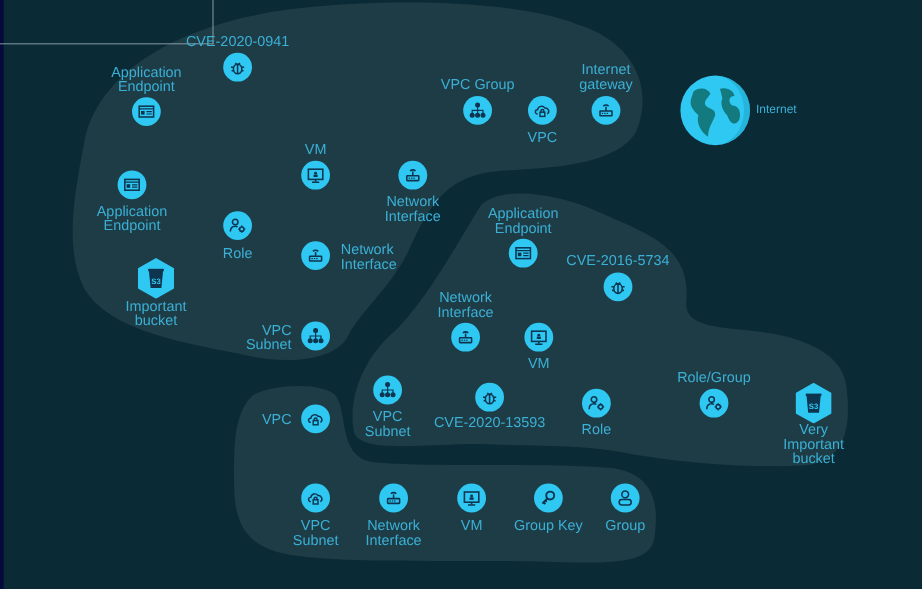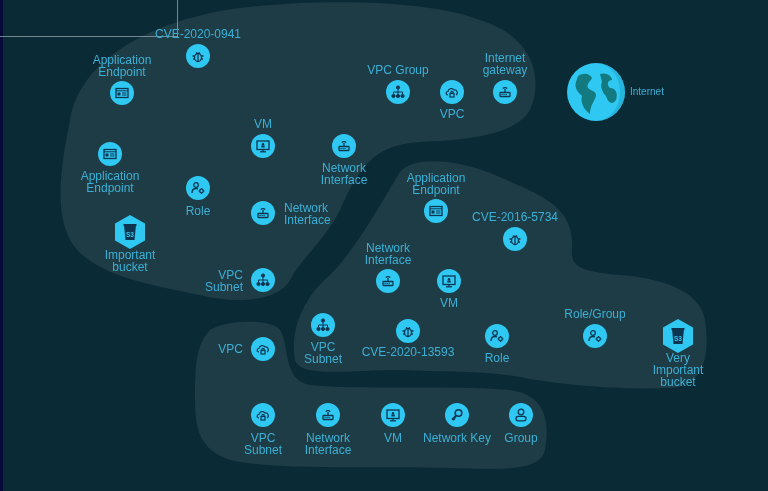--- a/index.html
+++ b/index.html
@@ -338,21 +338,21 @@
       </svg>
     </div>
   <div class="lbl c" style="top:17px">VM</div>
 </div>
 <div class="node" style="left:457px;top:415px">
   <div class="ic">
       <svg>
         <use href="#i-key"></use>
       </svg>
     </div>
-  <div class="lbl c" style="top:17px">Network Key</div>
+  <div class="lbl c" style="top:17px">Group Key</div>
 </div>
 <div class="node" style="left:521px;top:415px">
   <div class="ic">
       <svg>
         <use href="#i-user"></use>
       </svg>
     </div>
   <div class="lbl c" style="top:17px">Group</div>
 </div>
 

